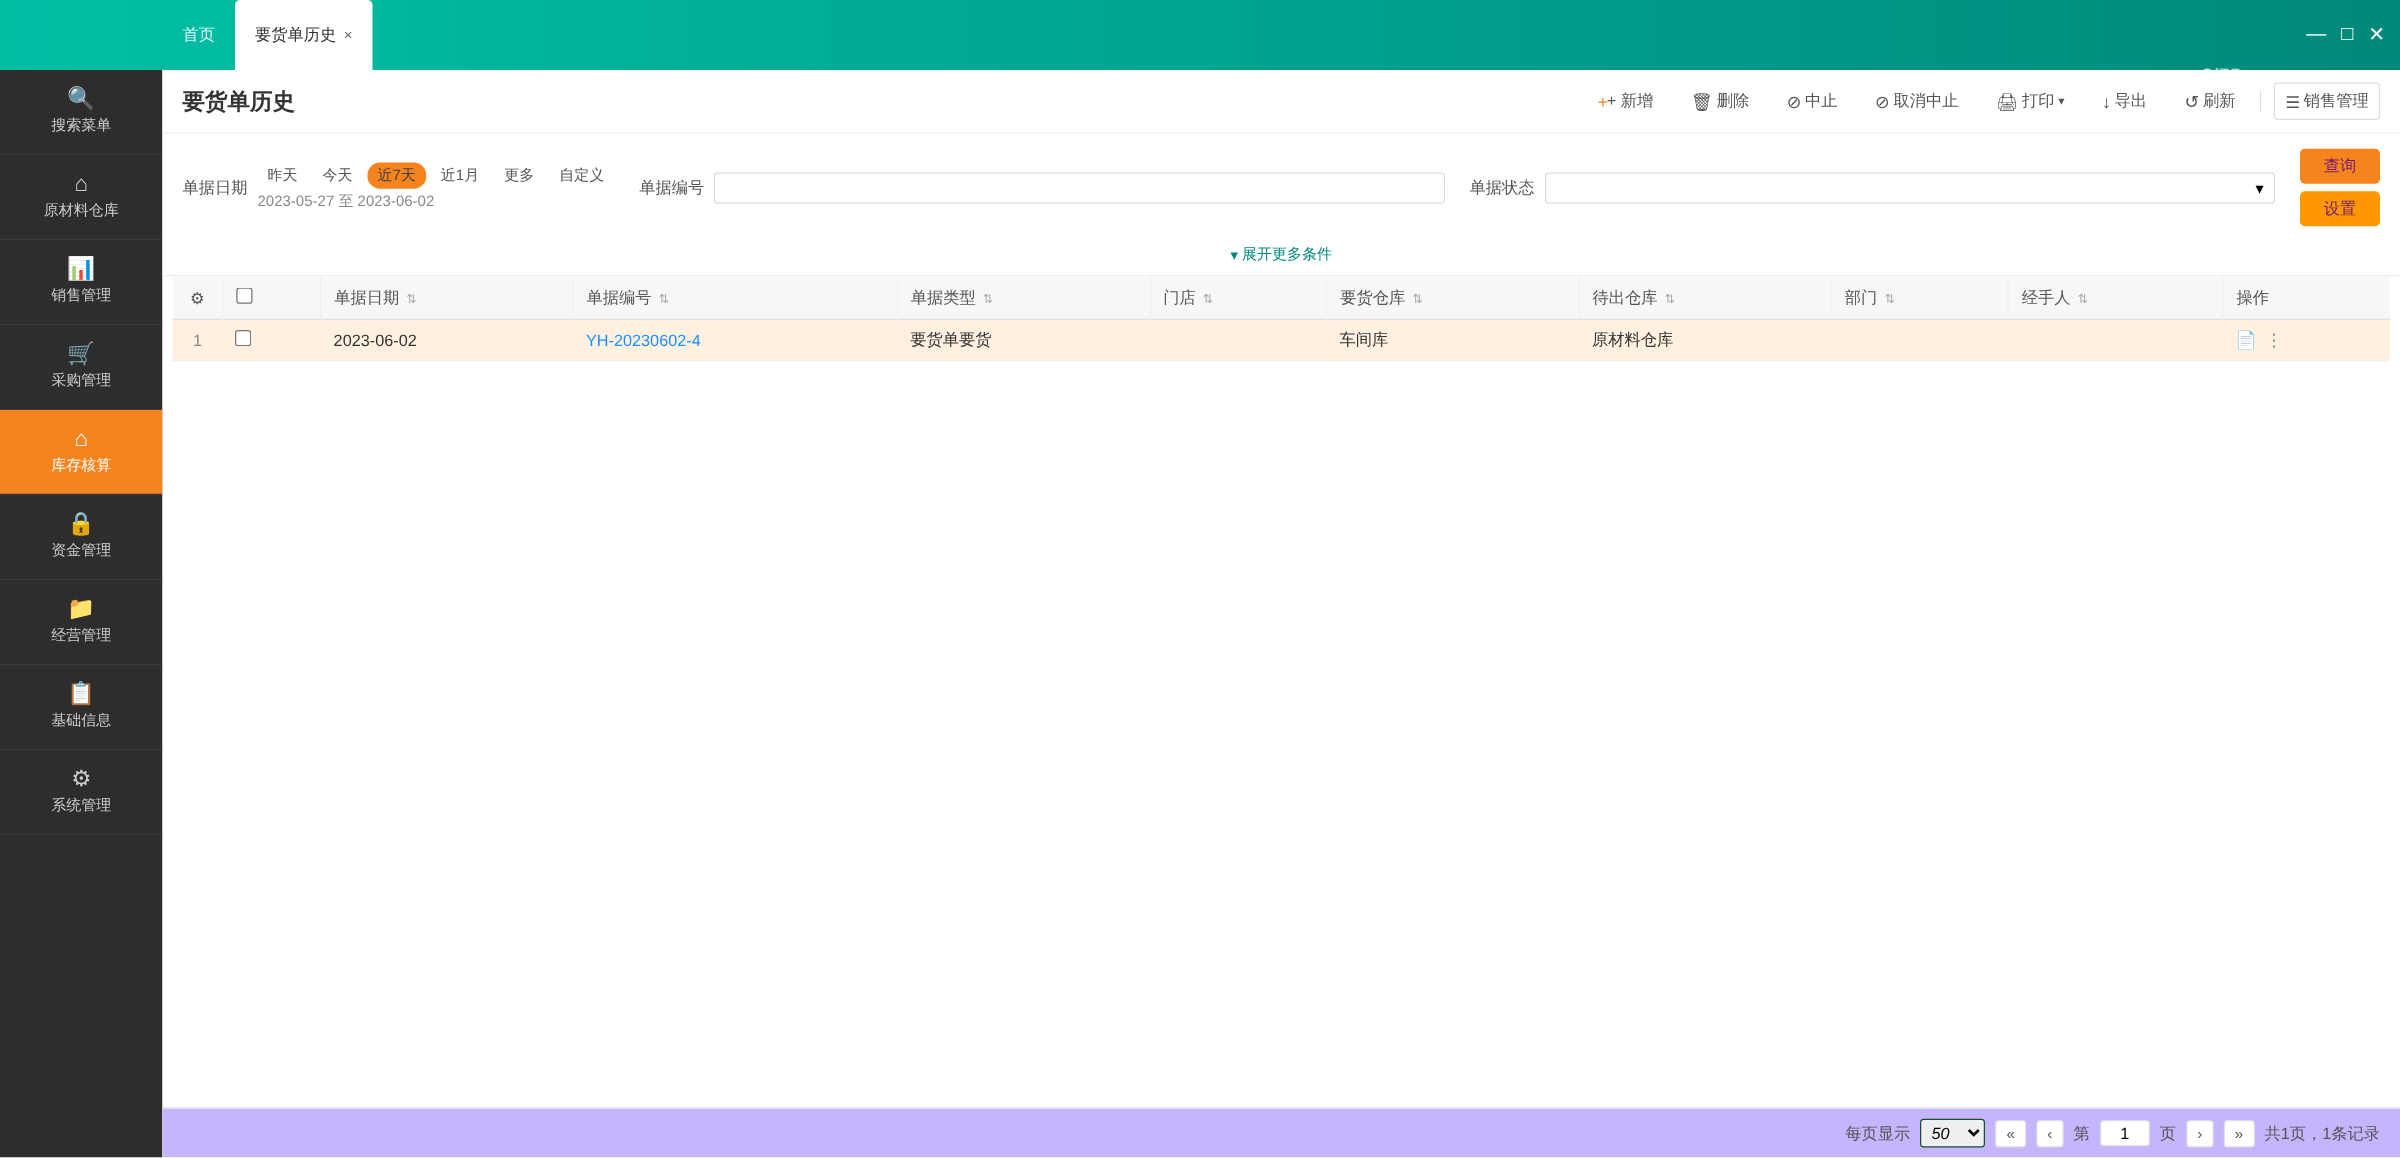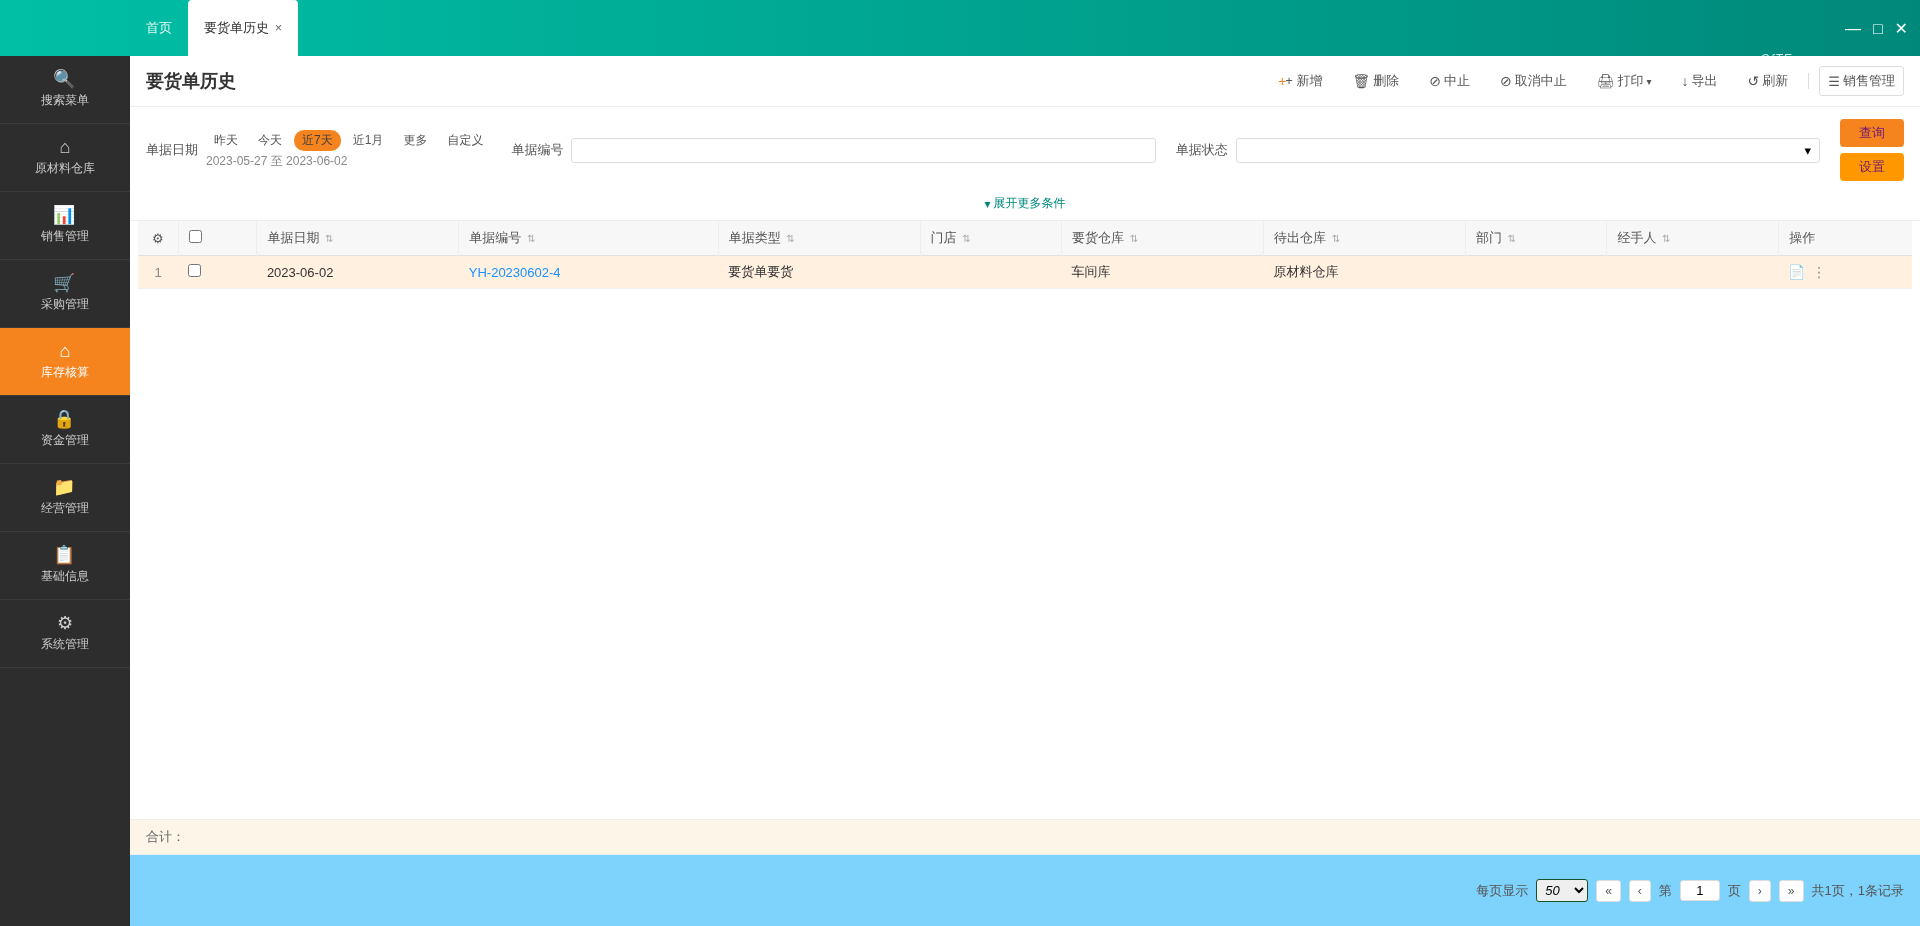--- a/index.html
+++ b/index.html
@@ -285,25 +285,25 @@
       padding: 8px 16px;
       font-size: 13px;
       color: #666;
       border-top: 1px solid #eee;
       flex-shrink: 0;
     }
     .pagination {
       display: flex;
       align-items: center;
       justify-content: flex-end;
-      padding: 24px 16px;
+      padding: 8px 16px;
       gap: 8px;
       border-top: 1px solid #eee;
       flex-shrink: 0;
-      background: #7dd3fc;
+      background: #c4b5fd;
       font-size: 13px;
       color: #555;
     }
     .pagination select {
       border: 1px solid #14532d;
       border-radius: 3px;
       padding: 2px 4px;
       font-size: 13px;
       font-style: italic;
     }
@@ -557,23 +557,20 @@
               <div class="action-icons">
                 <span class="action-icon" title="编辑">📄</span>
                 <span class="action-icon" title="更多">⋮</span>
               </div>
             </td>
           </tr>
         </tbody>
       </table>
     </div>
 
-    <div class="table-footer">
-      <span>合计：</span>
-    </div>
 
     <div class="pagination">
       <span>每页显示</span>
       <select>
         <option>50</option>
         <option>20</option>
         <option>100</option>
         <option>200</option>
       </select>
       <button class="pagination-btn">«</button>

